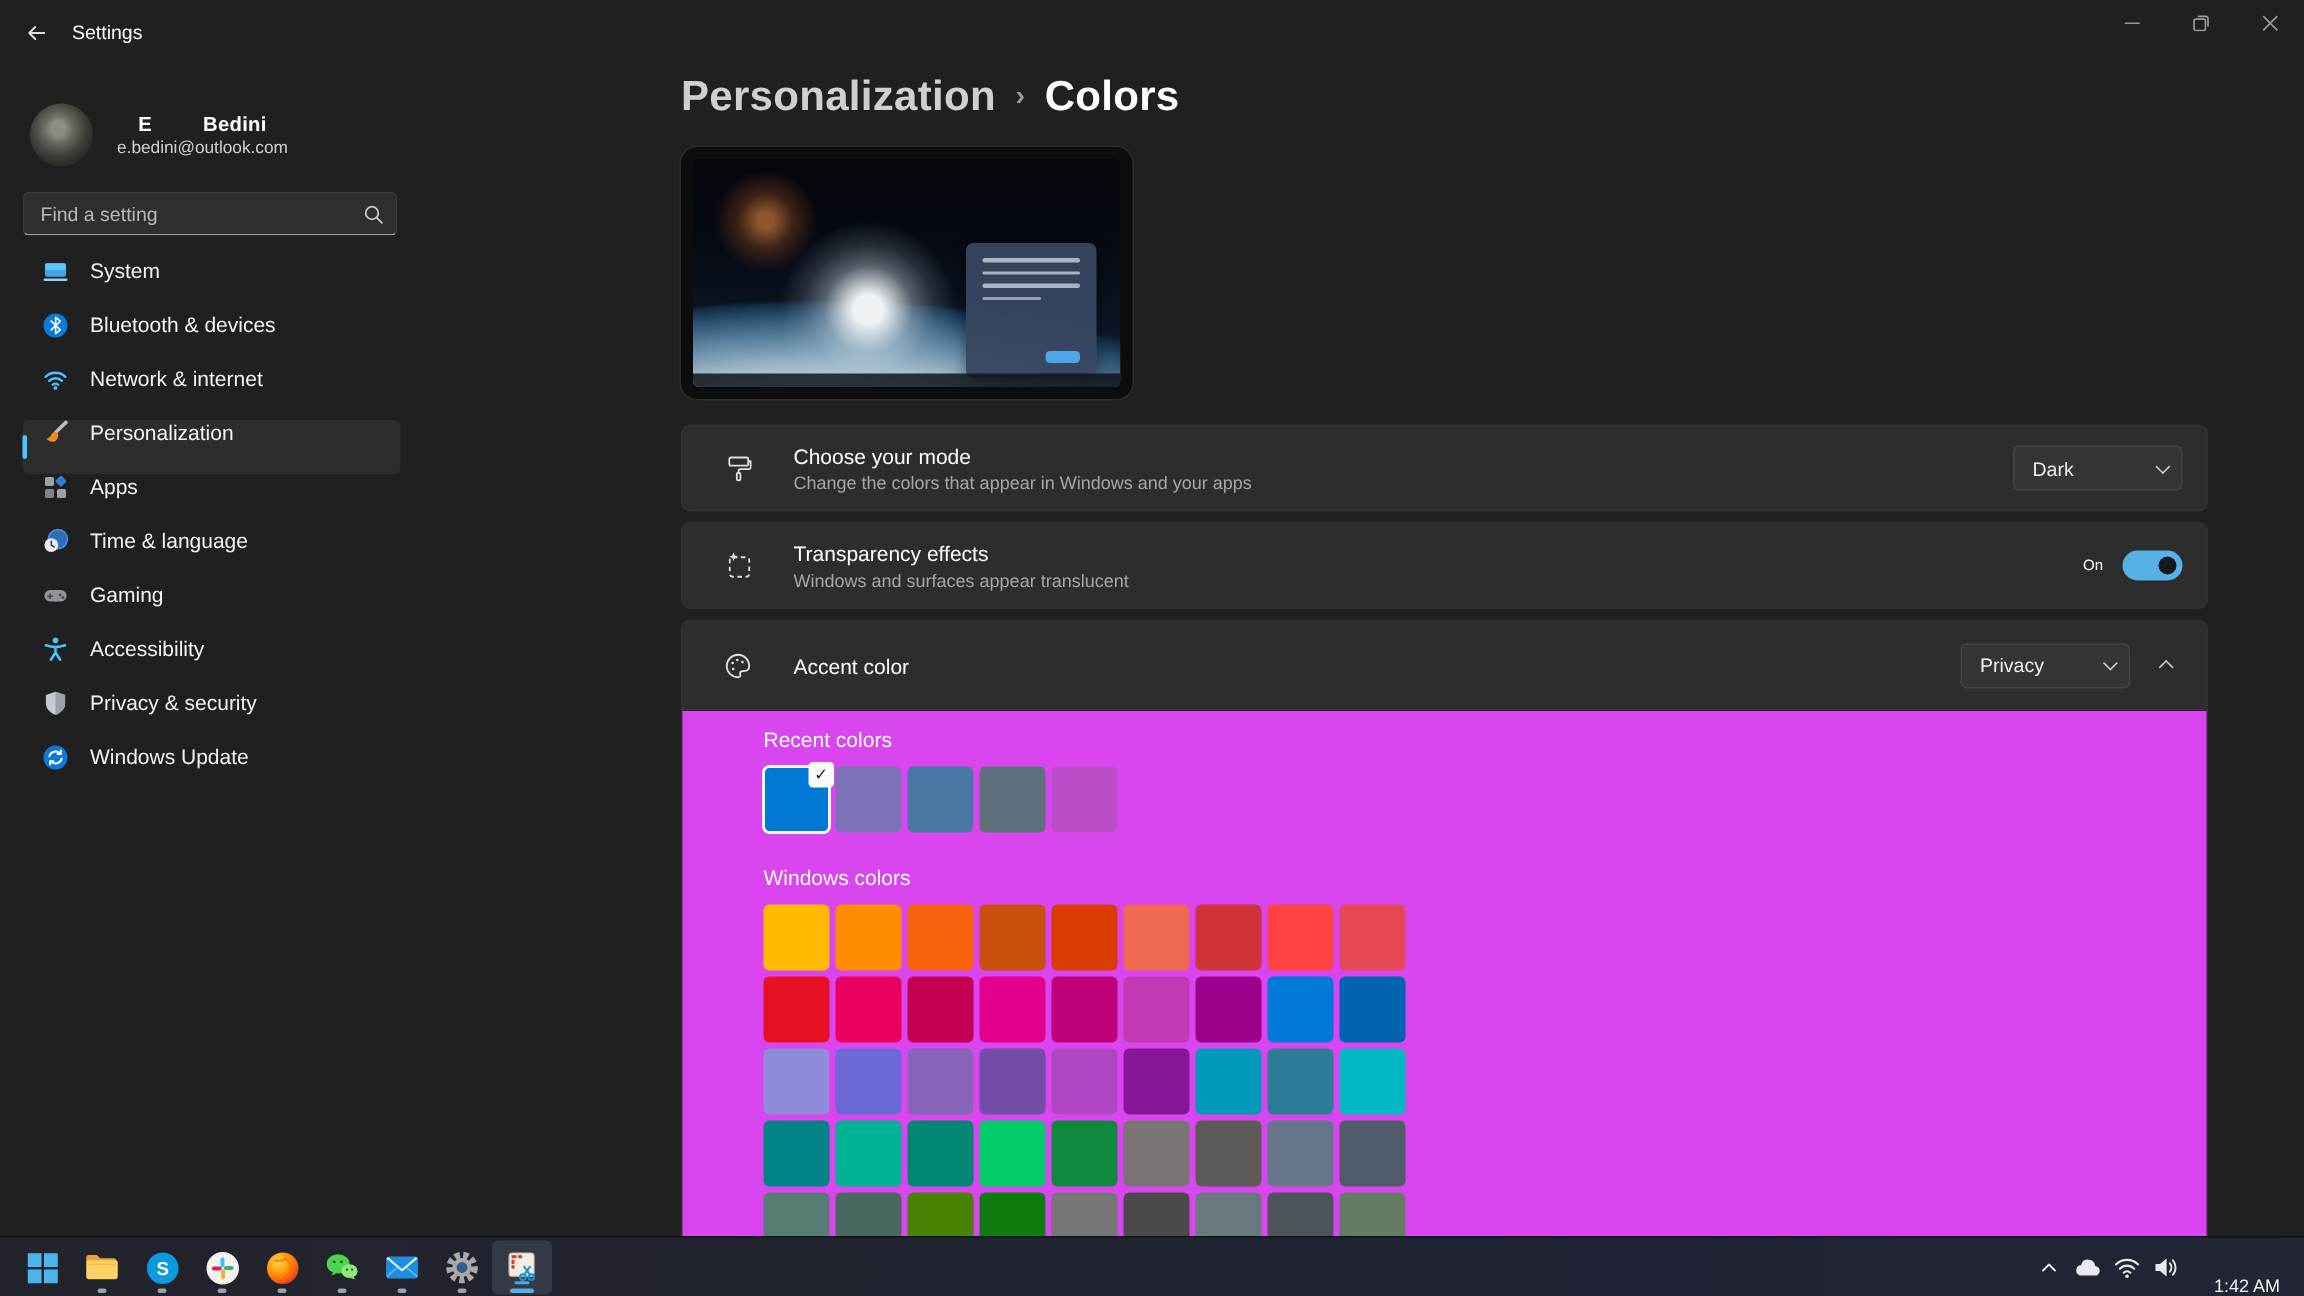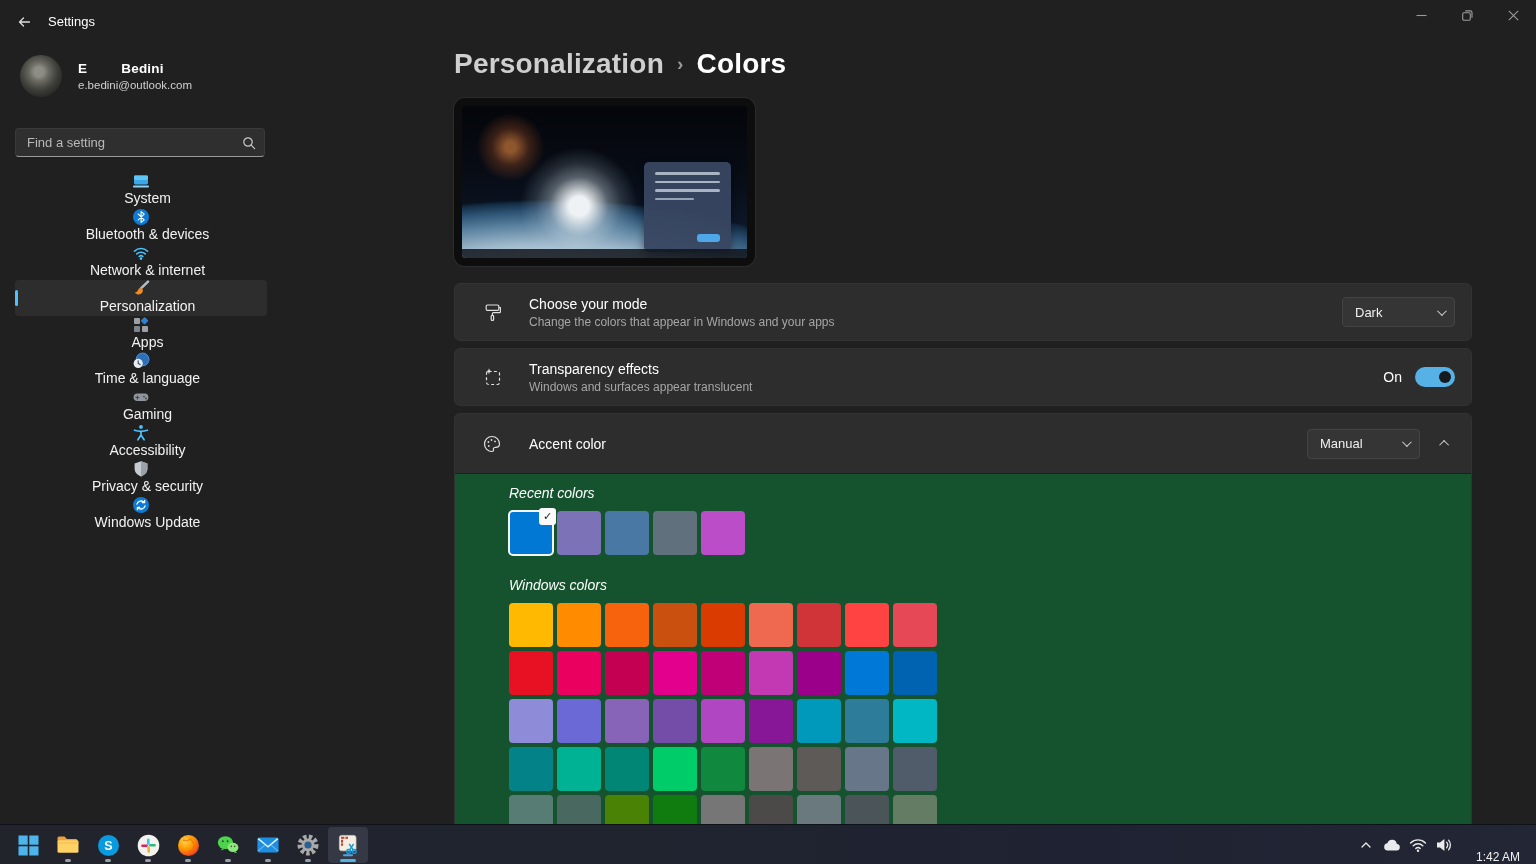--- a/index.html
+++ b/index.html
@@ -11,36 +11,36 @@
   .titlebar { position:absolute; left:0; top:0; width:100%; height:44px; }
   .back-btn { position:absolute; left:10px; top:8px; width:28px; height:28px; border-radius:4px;
     display:flex; align-items:center; justify-content:center; color:#ddd; font-size:16px; cursor:default; }
   .app-title { position:absolute; left:48px; top:14px; font-size:13px; color:#fff; }
   .win-controls { position:absolute; right:0; top:0; display:flex; }
   .win-btn { width:46px; height:30px; display:flex; align-items:center; justify-content:center; color:#9a9a9a; }
   .win-btn svg { display:block; }
 
   
   .sidebar { position:absolute; left:0; top:44px; width:280px; bottom:0; }
-  .profile { position:absolute; left:20px; top:11px; display:flex; align-items:center; }
+  .profile { position:absolute; left:20px; top:25px; display:flex; align-items:center;text-align:center; }
   .avatar { width:42px; height:42px; border-radius:50%; flex:0 0 42px;
     background: radial-gradient(circle at 45% 40%, #8d8d85 0 14%, #6a6a62 28%, #3c3c38 55%, #242422 80%, #1b1b1a 100%); }
   .profile-text { margin-left:16px; }
   .profile-name { font-size:13.5px; font-weight:bold; letter-spacing:.2px; }
   .profile-name .gap { display:inline-block; width:34px; }
   .profile-email { font-size:11.5px; color:#d0d0d0; margin-top:3px; }
   .searchbox { position:absolute; left:15px; top:84px; width:250px; height:29px; background:#2f2f2f;
     border:1px solid #3a3a3a; border-bottom:1px solid #9a9a9a; border-radius:4px;
     display:flex; align-items:center; padding:0 8px 0 11px; }
   .searchbox input { flex:1; background:transparent; border:none; outline:none; color:#cfcfcf; font-size:13px;
     font-family:inherit; }
   .searchbox input::placeholder { color:#b9b9b9; }
   .nav { position:absolute; left:15px; top:128px; width:252px; }
-  .nav-item { position:relative; height:36px; border-radius:4px; display:flex; align-items:center;
-    padding-left:13px; margin-bottom:0; cursor:default;flex-direction:column; }
+  .nav-item { position:relative; height:36px; border-radius:4px; display:flex; align-items:flex-start;
+    padding-left:13px; margin-bottom:0; cursor:default; }
   .nav-item.selected { background:#2d2d2d; }
   .nav-item.selected::before { content:""; position:absolute; left:0; top:10px; width:3px; height:16px;
     border-radius:2px; background:#4cc2ff; }
   .nav-icon { width:18px; height:18px; display:flex; align-items:center; justify-content:center; margin-right:14px; }
   .nav-label { font-size:14px; color:#f2f2f2; }
 
   
   .main { position:absolute; left:454px; top:0; width:898px; height:824px; }
   .breadcrumb { position:absolute; left:0; top:48px; font-size:28px; font-weight:600; letter-spacing:.2px; }
   .crumb-parent { color:#cfcfcf; }
@@ -69,33 +69,33 @@
   .card-row { display:flex; align-items:center; height:100%; padding:0 16px 0 26px; }
   .card-icon { width:22px; height:22px; display:flex; align-items:center; justify-content:center;
     color:#e8e8e8; flex:0 0 22px; margin-right:26px; }
   .card-texts { flex:1; }
   .card-title { font-size:14px; color:#ffffff; }
   .card-sub { font-size:12px; color:#a6a6a6; margin-top:3px; }
   #card-mode { top:283px; height:58px; }
   #card-transparency { top:348px; height:58px; }
   #card-accent { top:413px; height:411px; border-bottom:none; border-bottom-left-radius:0; border-bottom-right-radius:0; }
   .accent-header { height:59px; }
-  .accent-body { position:absolute; left:0; right:0; top:59px; bottom:0; background:#14532d;
-    border-top:1px solid #1e1e1e; padding:11px 0 0 54px; overflow:hidden;font-style:italic; }
+  .accent-body { position:absolute; left:0; right:0; top:59px; bottom:0; background:#d946ef;
+    border-top:1px solid #1e1e1e; padding:11px 0 0 54px; overflow:hidden; }
 
   .dropdown { height:30px; min-width:113px; background:#353535; border:1px solid #444444; border-radius:4px;
     display:flex; align-items:center; justify-content:space-between; padding:0 10px 0 12px; cursor:default; }
   .dropdown-value { font-size:13px; color:#f0f0f0; margin-right:26px; }
   .chevron { width:7px; height:7px; border-right:1.4px solid #cfcfcf; border-bottom:1.4px solid #cfcfcf; display:inline-block; }
   .chevron.down { transform:rotate(45deg) translateY(-2px); }
   .chevron.up { transform:rotate(-135deg) translateY(-2px); }
   .expander-chevron { margin-left:22px; margin-right:6px; }
 
   .toggle-wrap { display:flex; align-items:center; }
-  .toggle-label { font-size:14px; color:#fff; margin-right:13px; }
+  .toggle-label { font-size:10px; color:#fff; margin-right:13px; }
   .toggle { width:40px; height:20px; border-radius:10px; background:#55b1e6; position:relative; cursor:default; }
   .toggle-knob { position:absolute; right:4px; top:4px; width:12px; height:12px; border-radius:50%; background:#16191d; }
 
   .section-label { font-size:14px; color:#ffffff; margin-bottom:10px; }
   .swatch-row { display:flex; margin-bottom:0; }
   .swatch { width:44px; height:44px; border-radius:4px; margin-right:4px; position:relative; cursor:default; }
   .swatch.selected { outline:2px solid #f5f5f5; outline-offset:-1px; }
   .check-badge { position:absolute; top:-3px; right:-3px; width:17px; height:17px; background:#fafafa;
     border-radius:3px; display:flex; align-items:center; justify-content:center;
     color:#1d1d1d; font-size:11px; font-weight:bold; }
@@ -343,21 +343,21 @@
             <circle cx="6.4" cy="8" r="0.9" fill="#e0e0e0"></circle>
               <circle cx="9.5" cy="6" r="0.9" fill="#e0e0e0"></circle>
             <circle cx="13" cy="7.4" r="0.9" fill="#e0e0e0"></circle>
               <circle cx="6.8" cy="12" r="0.9" fill="#e0e0e0"></circle>
           </svg>
         </div>
         <div class="card-texts">
           <div class="card-title">Accent color</div>
         </div>
         <div class="dropdown">
-          <span class="dropdown-value">Manual</span>
+          <span class="dropdown-value">Privacy</span>
           <span class="chevron down"></span>
         </div>
         <span class="chevron up expander-chevron"></span>
       </div>
       <div class="accent-body">
         <div class="section-label">Recent colors</div>
         <div class="swatch-row" id="recent-swatches">
             <div class="swatch selected" style="background: rgb(0, 120, 212);">
               <span class="check-badge">✓</span>
             </div>

